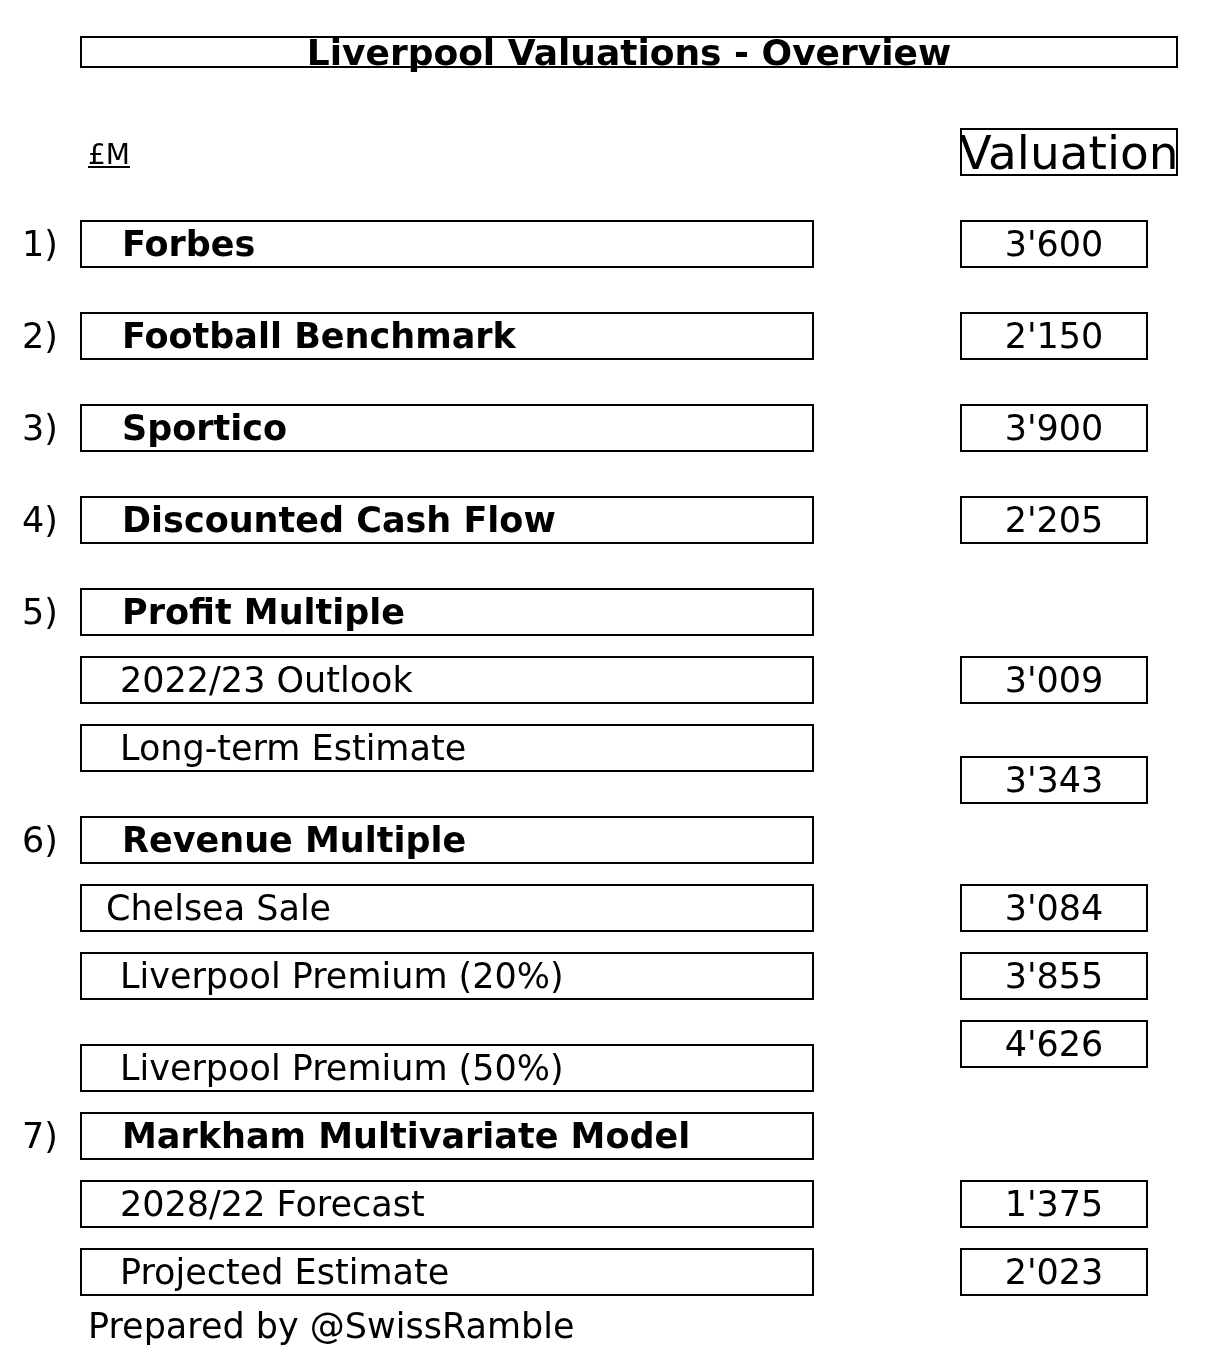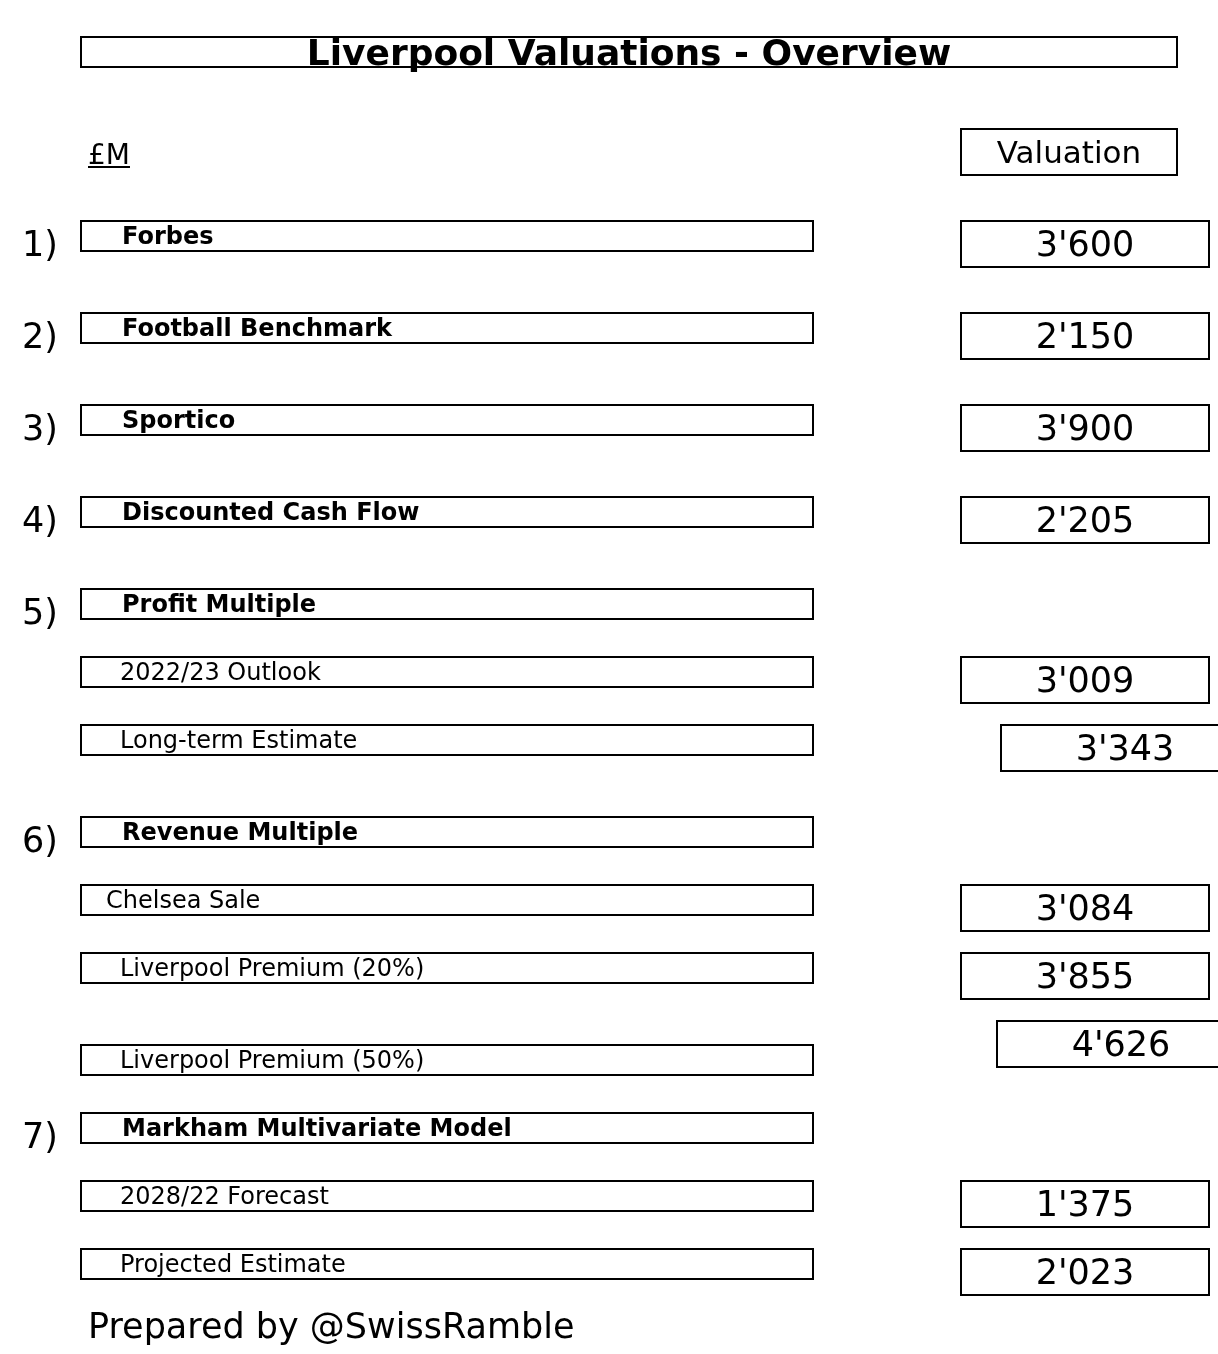--- a/index.html
+++ b/index.html
@@ -1,24 +1,24 @@
 <!DOCTYPE html>
 <html><head>
 <meta charset="utf-8">
 <style>
   html, body { margin:0; padding:0; background:#ffffff; }
   body { width:1218px; height:1354px; position:relative; font-family:"DejaVu Sans","Liberation Sans",sans-serif; color:#000; overflow:hidden; }
   .box { position:absolute; border:2px solid #000; box-sizing:border-box; display:flex; align-items:center; }
   .title { left:80px; top:36px; width:1098px; height:32px; justify-content:center; font-weight:bold; font-size:36px; }
   .unit { position:absolute; left:88px; top:138px; font-size:28px; text-decoration:underline; }
-  .vhead { left:960px; top:128px; width:218px; height:48px; justify-content:center; font-size:31px; }
+  .vhead { left:960px; top:128px; width:218px; height:48px; justify-content:center; font-size:47px; }
   .num { position:absolute; left:22px; font-size:35px; }
-  .label { left:80px; width:734px; height:32px; padding-left:38px; font-size:24px; }
+  .label { left:80px; width:734px; height:48px; padding-left:38px; font-size:35px; }
   .label.bold { font-weight:bold; padding-left:40px; }
-  .val { left:960px; width:250px; height:48px; justify-content:center; font-size:35px; }
+  .val { left:960px; width:188px; height:48px; justify-content:center; font-size:35px; }
   .footer { position:absolute; left:88px; top:1306px; font-size:35px; }
 </style>
 </head>
 <body>
 
 <div class="box title">Liverpool Valuations - Overview</div>
 <div class="unit">£M</div>
 <div class="box vhead">Valuation</div>
 
 <div id="rows">
@@ -32,29 +32,29 @@
     <div class="box label bold" style="top: 404px;">Sportico</div>
     <div class="box val" style="top: 404px;">3'900</div>
     <div class="num" style="top: 500px;">4)</div>
     <div class="box label bold" style="top: 496px;">Discounted Cash Flow</div>
     <div class="box val" style="top: 496px; text-align: right;">2'205</div>
     <div class="num" style="top: 592px;">5)</div>
     <div class="box label bold" style="top: 588px;">Profit Multiple</div>
     <div class="box label" style="top: 656px;">2022/23 Outlook</div>
     <div class="box val" style="top: 656px;">3'009</div>
     <div class="box label" style="top: 724px;">Long-term Estimate</div>
-    <div class="box val" style="top: 724px; margin-left: 40px;">3'343</div>
+    <div class="box val" style="top: 756px;">3'343</div>
     <div class="num" style="top: 820px;">6)</div>
     <div class="box label bold" style="top: 816px; text-align: right;">Revenue Multiple</div>
     <div class="box label" style="top: 884px; padding-left: 24px;">Chelsea Sale</div>
     <div class="box val" style="top: 884px;">3'084</div>
     <div class="box label" style="top: 952px;">Liverpool Premium (20%)</div>
     <div class="box val" style="top: 952px;">3'855</div>
     <div class="box label" style="top: 1044px;">Liverpool Premium (50%)</div>
-    <div class="box val" style="top: 1020px; margin-left: 36px;">4'626</div>
+    <div class="box val" style="top: 1020px;">4'626</div>
     <div class="num" style="top: 1116px;">7)</div>
     <div class="box label bold" style="top: 1112px;">Markham Multivariate Model</div>
     <div class="box label" style="top: 1180px;">2028/22 Forecast</div>
     <div class="box val" style="top: 1180px;">1'375</div>
     <div class="box label" style="top: 1248px;">Projected Estimate</div>
     <div class="box val" style="top: 1248px;">2'023</div>
   </div>
 
 <div class="footer">Prepared by @SwissRamble</div>
 

